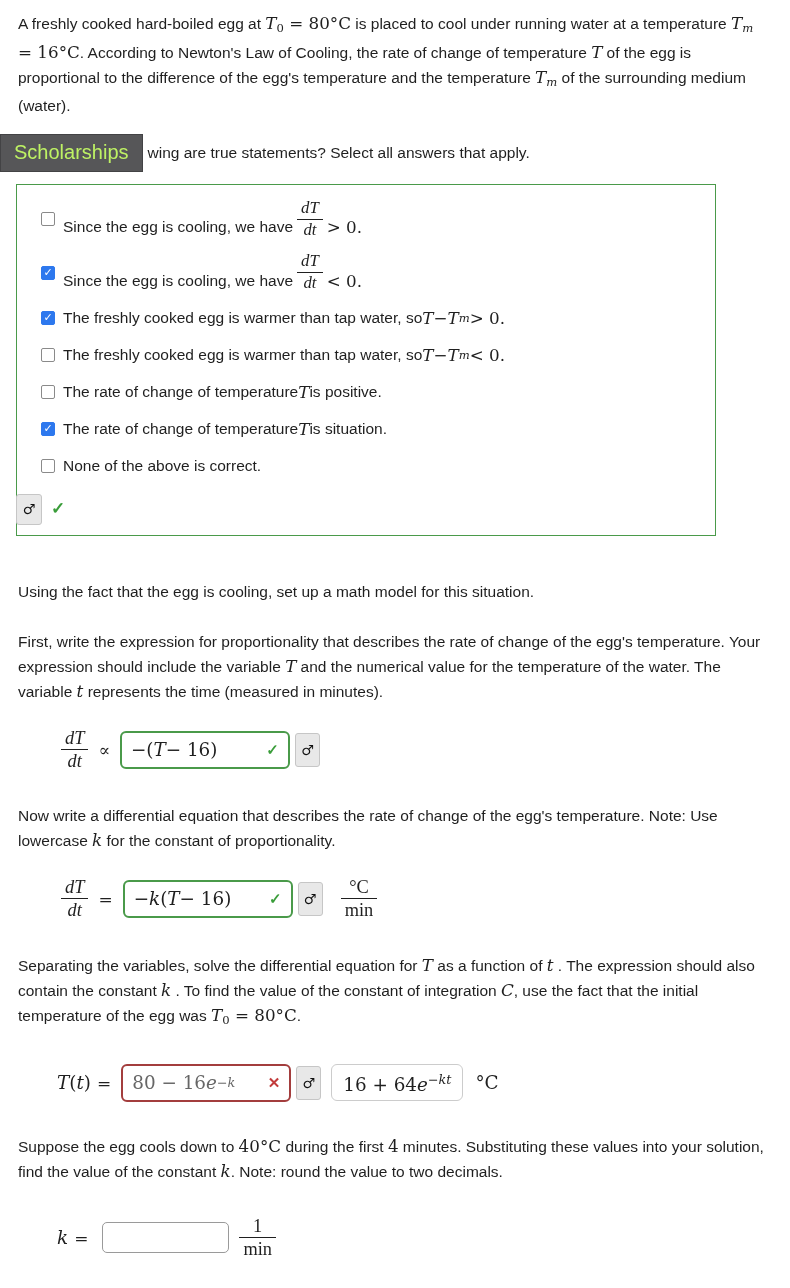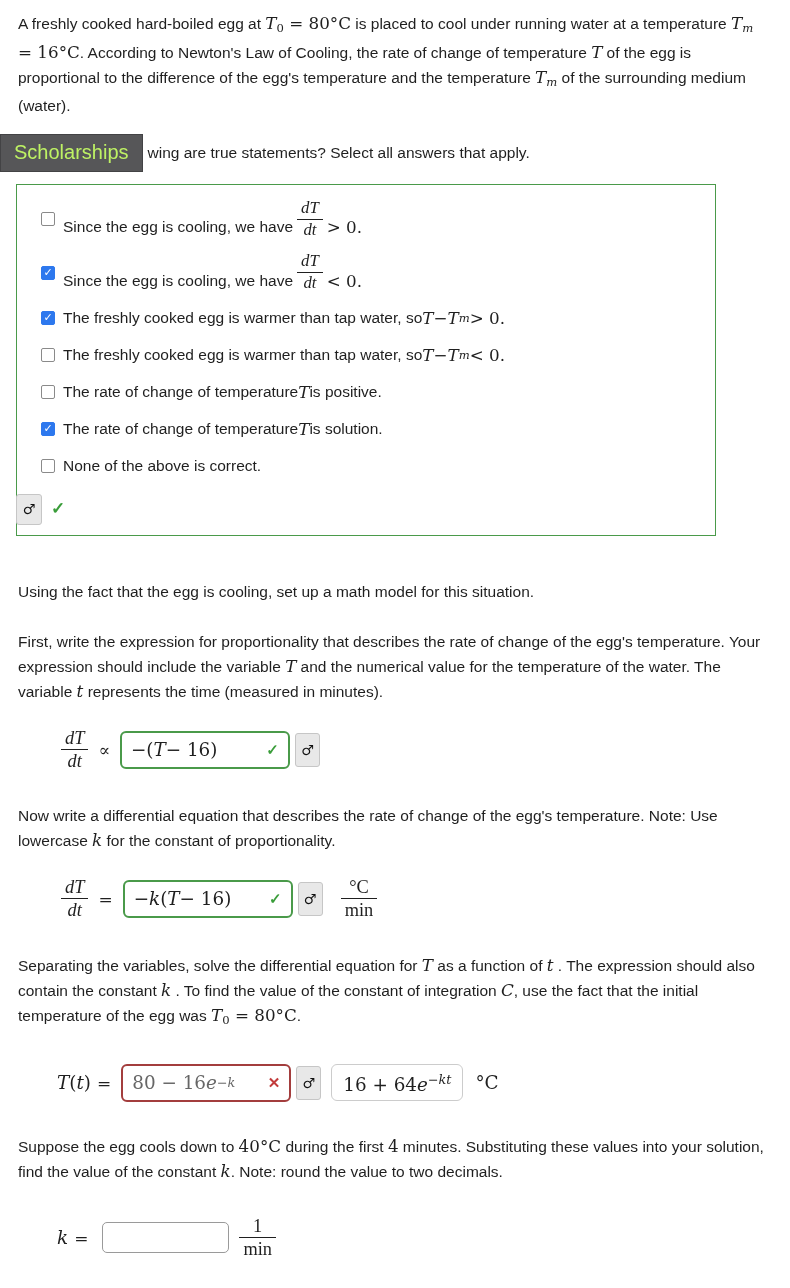--- a/index.html
+++ b/index.html
@@ -144,21 +144,21 @@
             <span class="sg-m">T</span>
             <span class="sg-p"> is positive.</span>
           </span>
   </label>
 
   <label class="choice checked">
     <span class="cb">✓</span>
     <span class="choice-label">
             <span class="sg-p">The rate of change of temperature </span>
             <span class="sg-m">T</span>
-            <span class="sg-p"> is solution.</span>
+            <span class="sg-p"> is situation.</span>
           </span>
   </label>
 
   <label class="choice">
     <span class="cb"></span>
     <span class="choice-label">
             <span class="sg-p">None of the above is correct.</span>
           </span>
   </label>
 </div>

